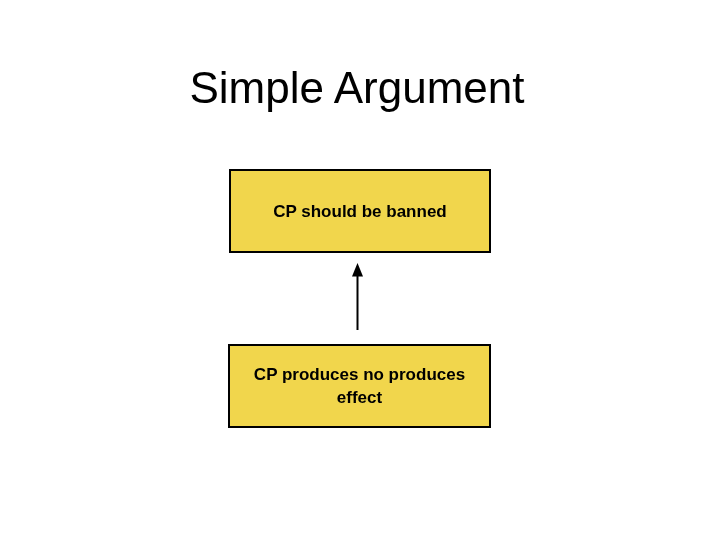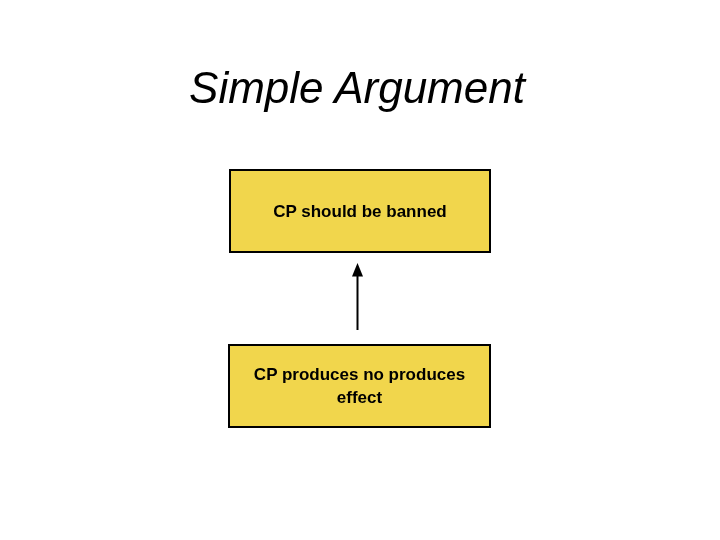--- a/index.html
+++ b/index.html
@@ -21,21 +21,20 @@
     top: 63px;
     left: 0;
     width: 714px;
     text-align: center;
     font-size: 44px;
     font-weight: normal;
     letter-spacing: 0px;
     color: var(--title_color, #000000);
     line-height: 50px;
     margin: 0;
-    font-style: italic;
   }
   .arg-box {
     position: absolute;
     box-sizing: border-box;
     background: var(--box_fill, #F1D64C);
     border: 2px solid var(--box_border, #000000);
     display: flex;
     align-items: center;
     justify-content: center;
     text-align: center;

